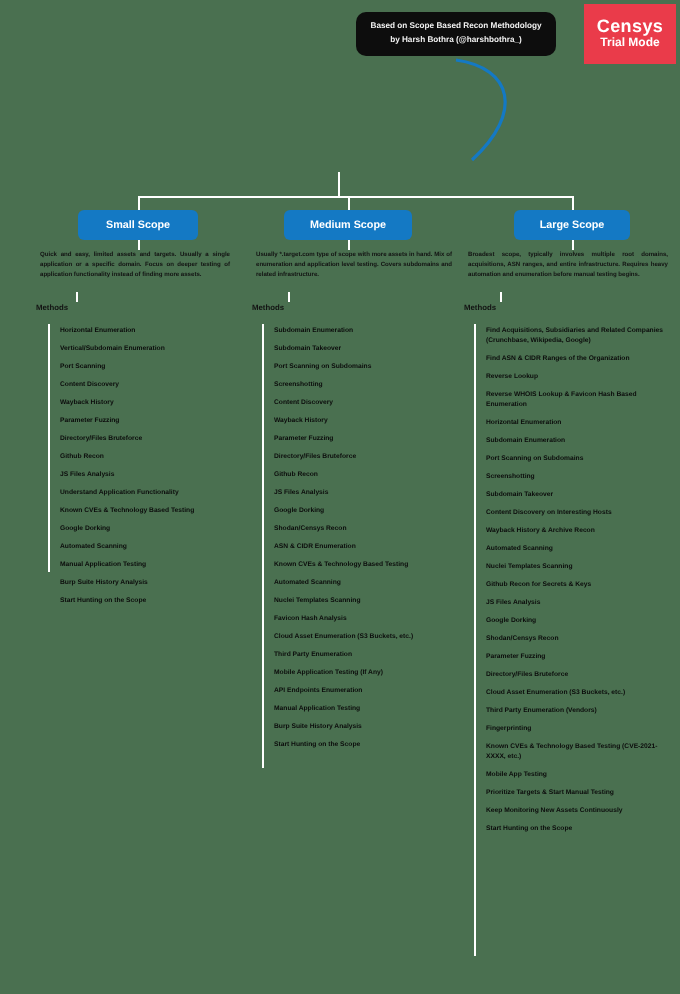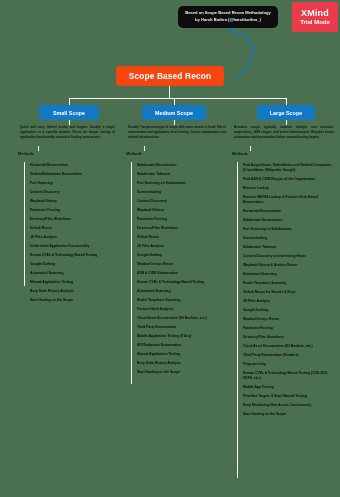--- a/index.html
+++ b/index.html
@@ -70,30 +70,29 @@
     padding-left: 3px;
   }
   .spine { position: absolute; width: 1px; background: #ffffff; }
 </style>
 </head>
 <body>
 
 <div id="canvas">
 
   <div class="xmind-badge">
-    <span class="x1">XMind</span>
+    <span class="x1">Censys</span>
     <span class="x2">Trial Mode</span>
   </div>
 
   <div class="note">Based on Scope Based Recon Methodology by Harsh Bothra (@harshbothra_)</div>
   <svg class="note-curve" viewBox="0 0 62 54">
     <path d="M 6 2 C 34 6 40 28 14 52" fill="none" stroke="#1479c4" stroke-width="1.6"></path>
   </svg>
 
-  <div class="root">Scope Based Recon</div>
 
   <div class="line" style="left:169px; top:86px; width:1px; height:12px;"></div>
 
   <div class="line" style="left:69px; top:98px; width:217px; height:1px;"></div>
 
   <div class="line" style="left:69px; top:98px; width:1px; height:7px;"></div>
   <div class="line" style="left:174px; top:98px; width:1px; height:7px;"></div>
   <div class="line" style="left:286px; top:98px; width:1px; height:7px;"></div>
 
   <div class="scope-head" style="left:39px; top:105px; width:60px;">

